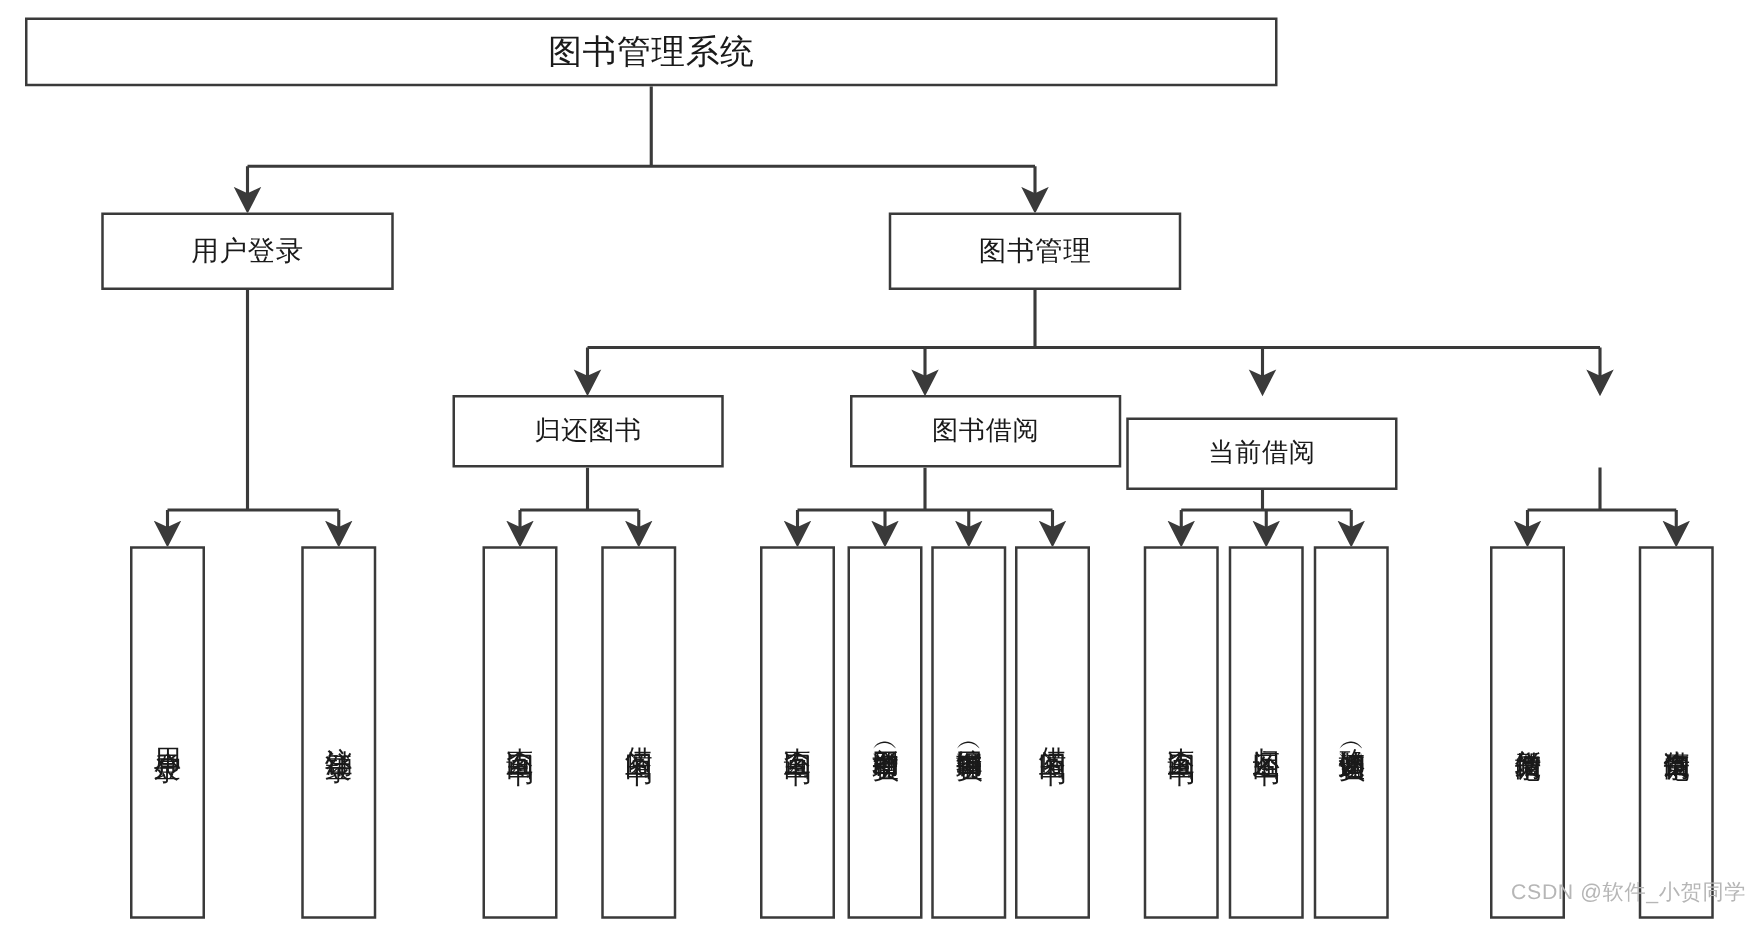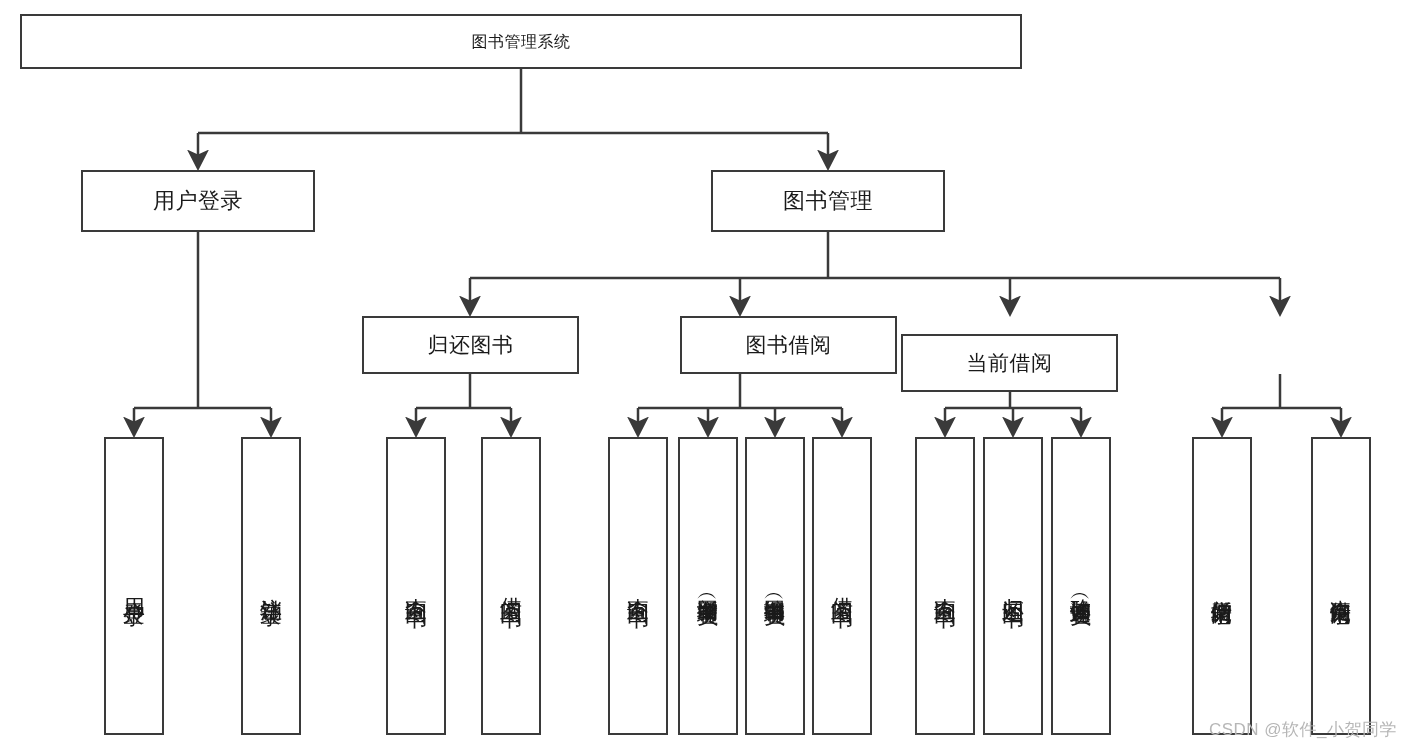--- a/index.html
+++ b/index.html
@@ -36,21 +36,21 @@
     color: #1a1a1a;
   }
   .node .label {
     display: block;
     text-align: center;
     line-height: 1.12;
     letter-spacing: 0.5px;
   }
   
   .node.root { left: 20px; top: 14px; width: 1002px; height: 55px; }
-  .node.root .label { font-size: 16px; font-family: Liberation Serif, serif; }
+  .node.root .label { font-size: 27px; font-family: Liberation Serif, serif; }
   
   .node.lvl2 { top: 170px; width: 234px; height: 62px; }
   .node.lvl2 .label { font-size: 22px; }
   
   .node.lvl3 { top: 316px; width: 217px; height: 58px; }
   .node.lvl3 .label { font-size: 21px; }
   
   .node.leaf {
     top: 437px;
     width: 60px;
@@ -64,21 +64,21 @@
     text-orientation: upright;
     font-size: 22px;
     line-height: 1.0;
     letter-spacing: 3px;
     white-space: nowrap;
   }
   .node.leaf.tall .label { font-size: 21px; letter-spacing: 1px; }
   .watermark {
     position: absolute;
     right: 8px;
-    bottom: 6px;
+    bottom: 22px;
     font-size: 17px;
     color: #b6b6b6;
     letter-spacing: 0.5px;
     white-space: nowrap;
   }
 </style>
 </head>
 <body>
 
 <div id="canvas">

